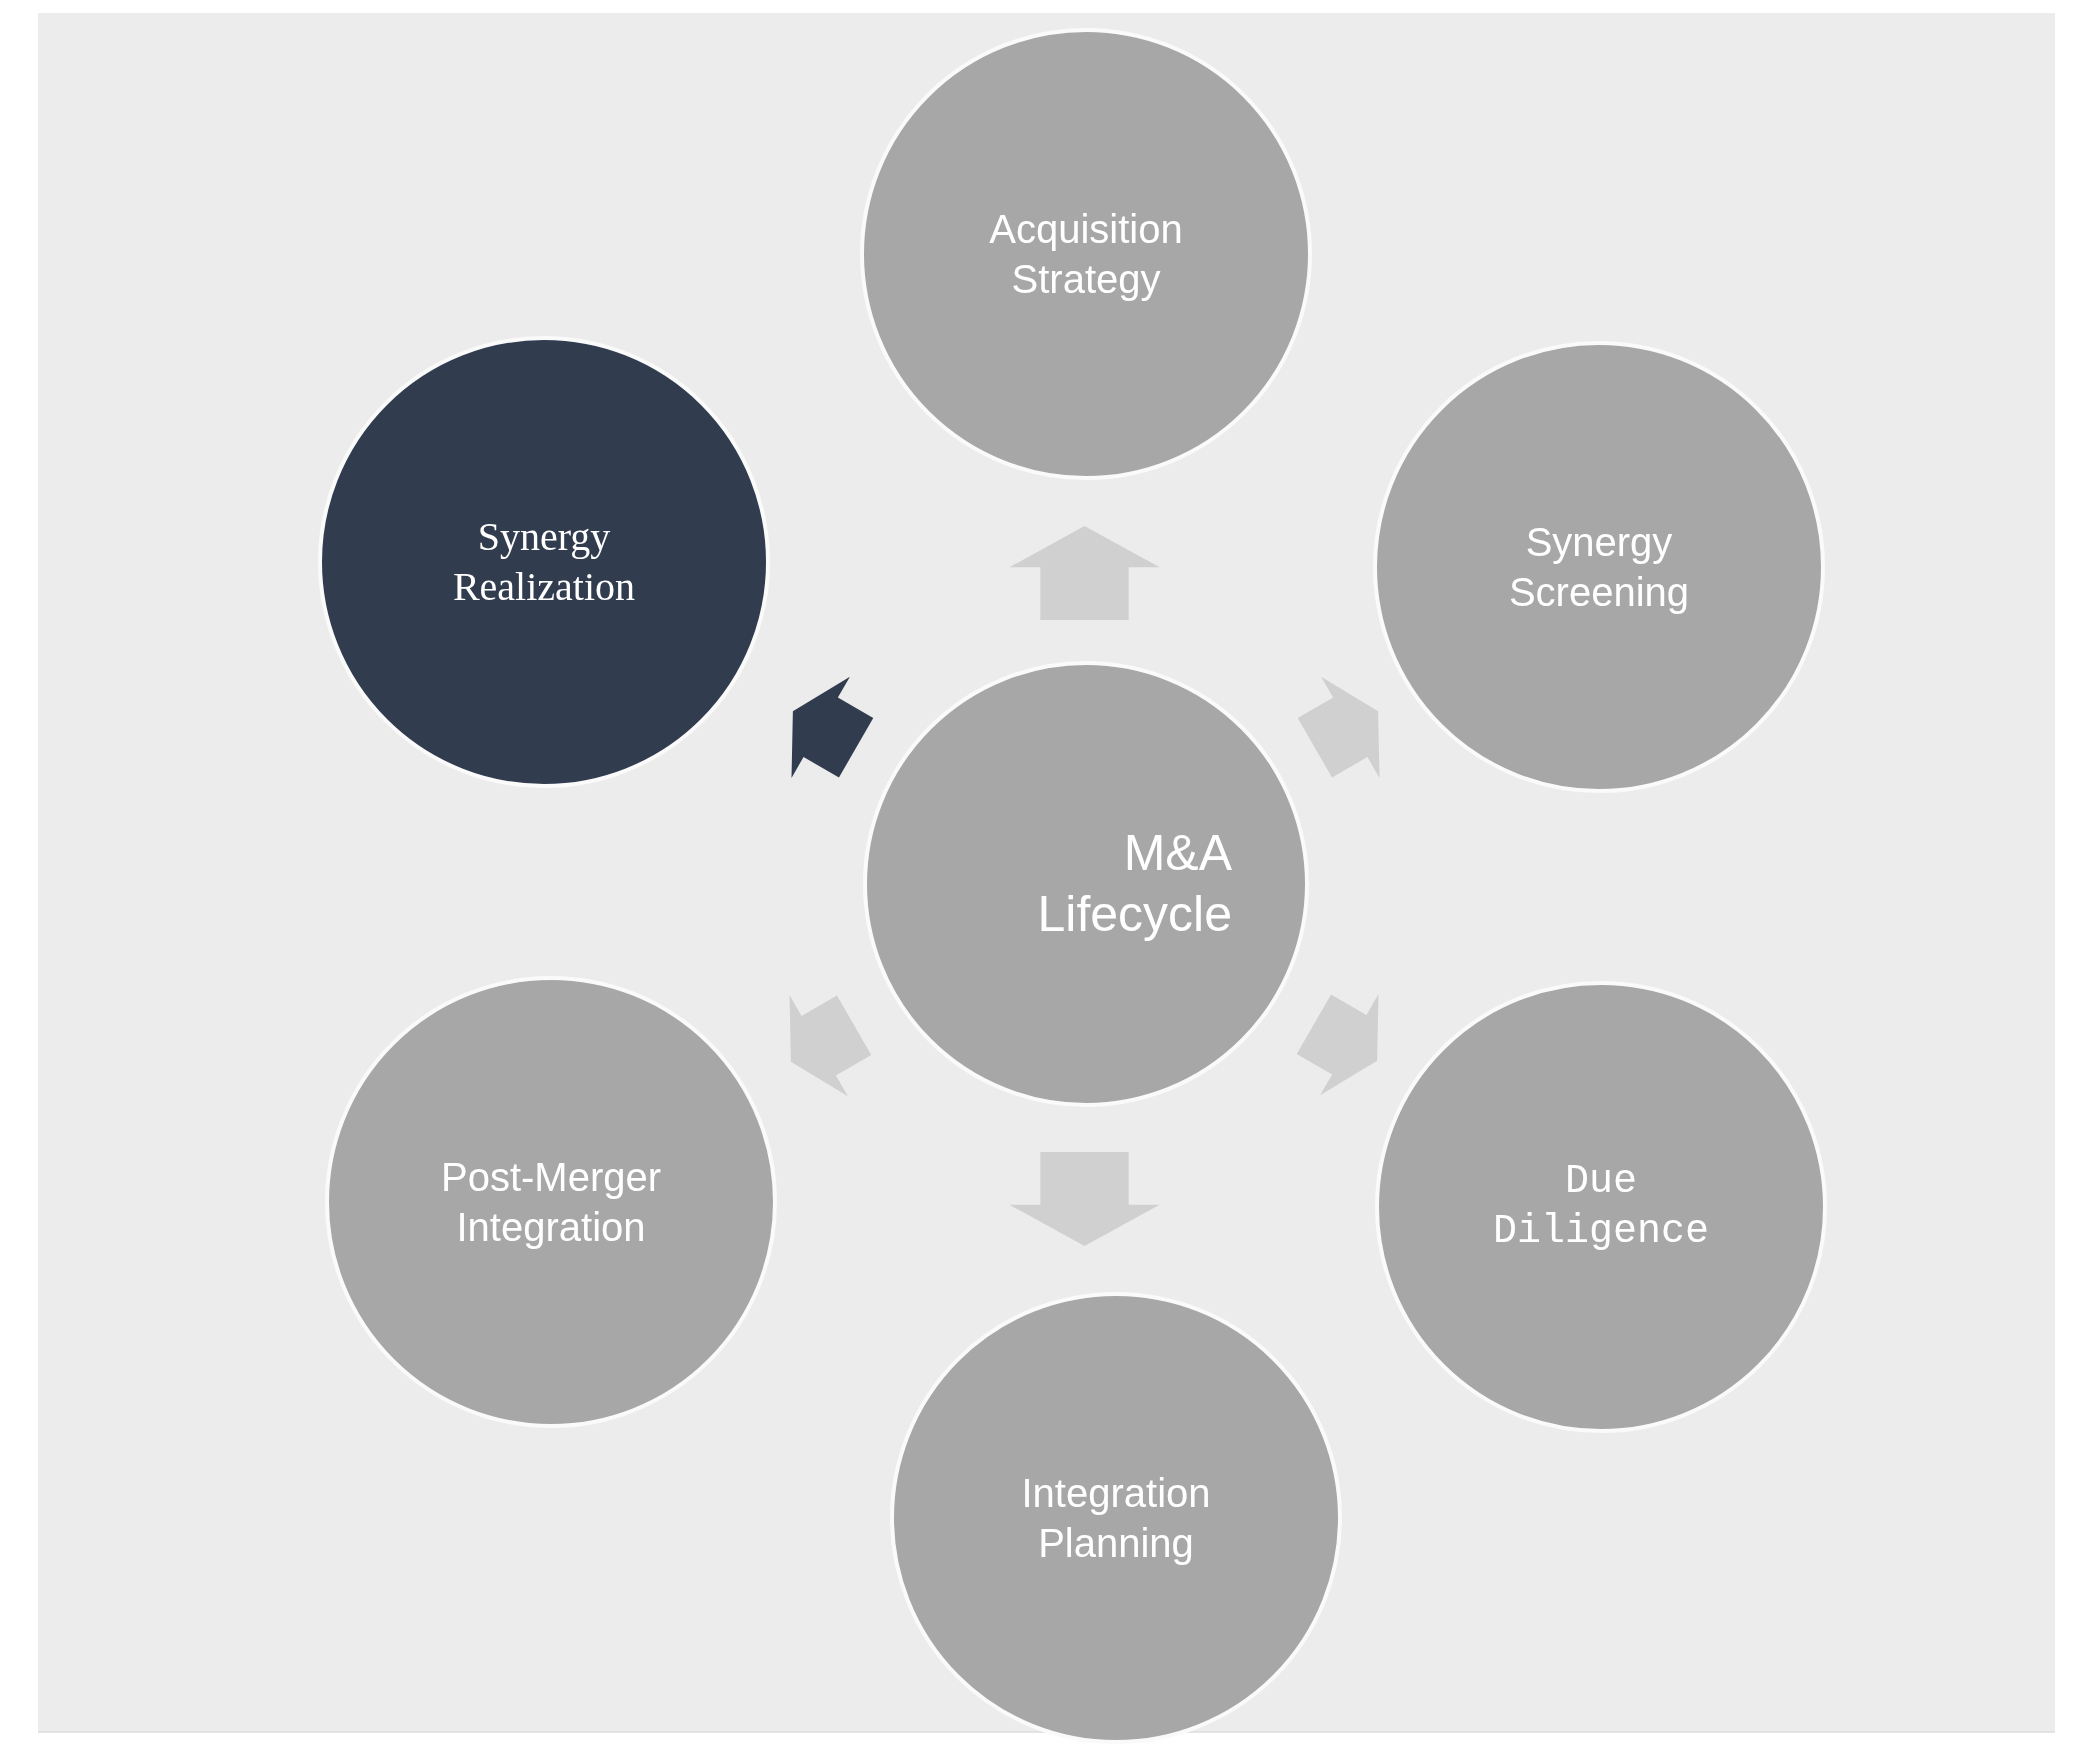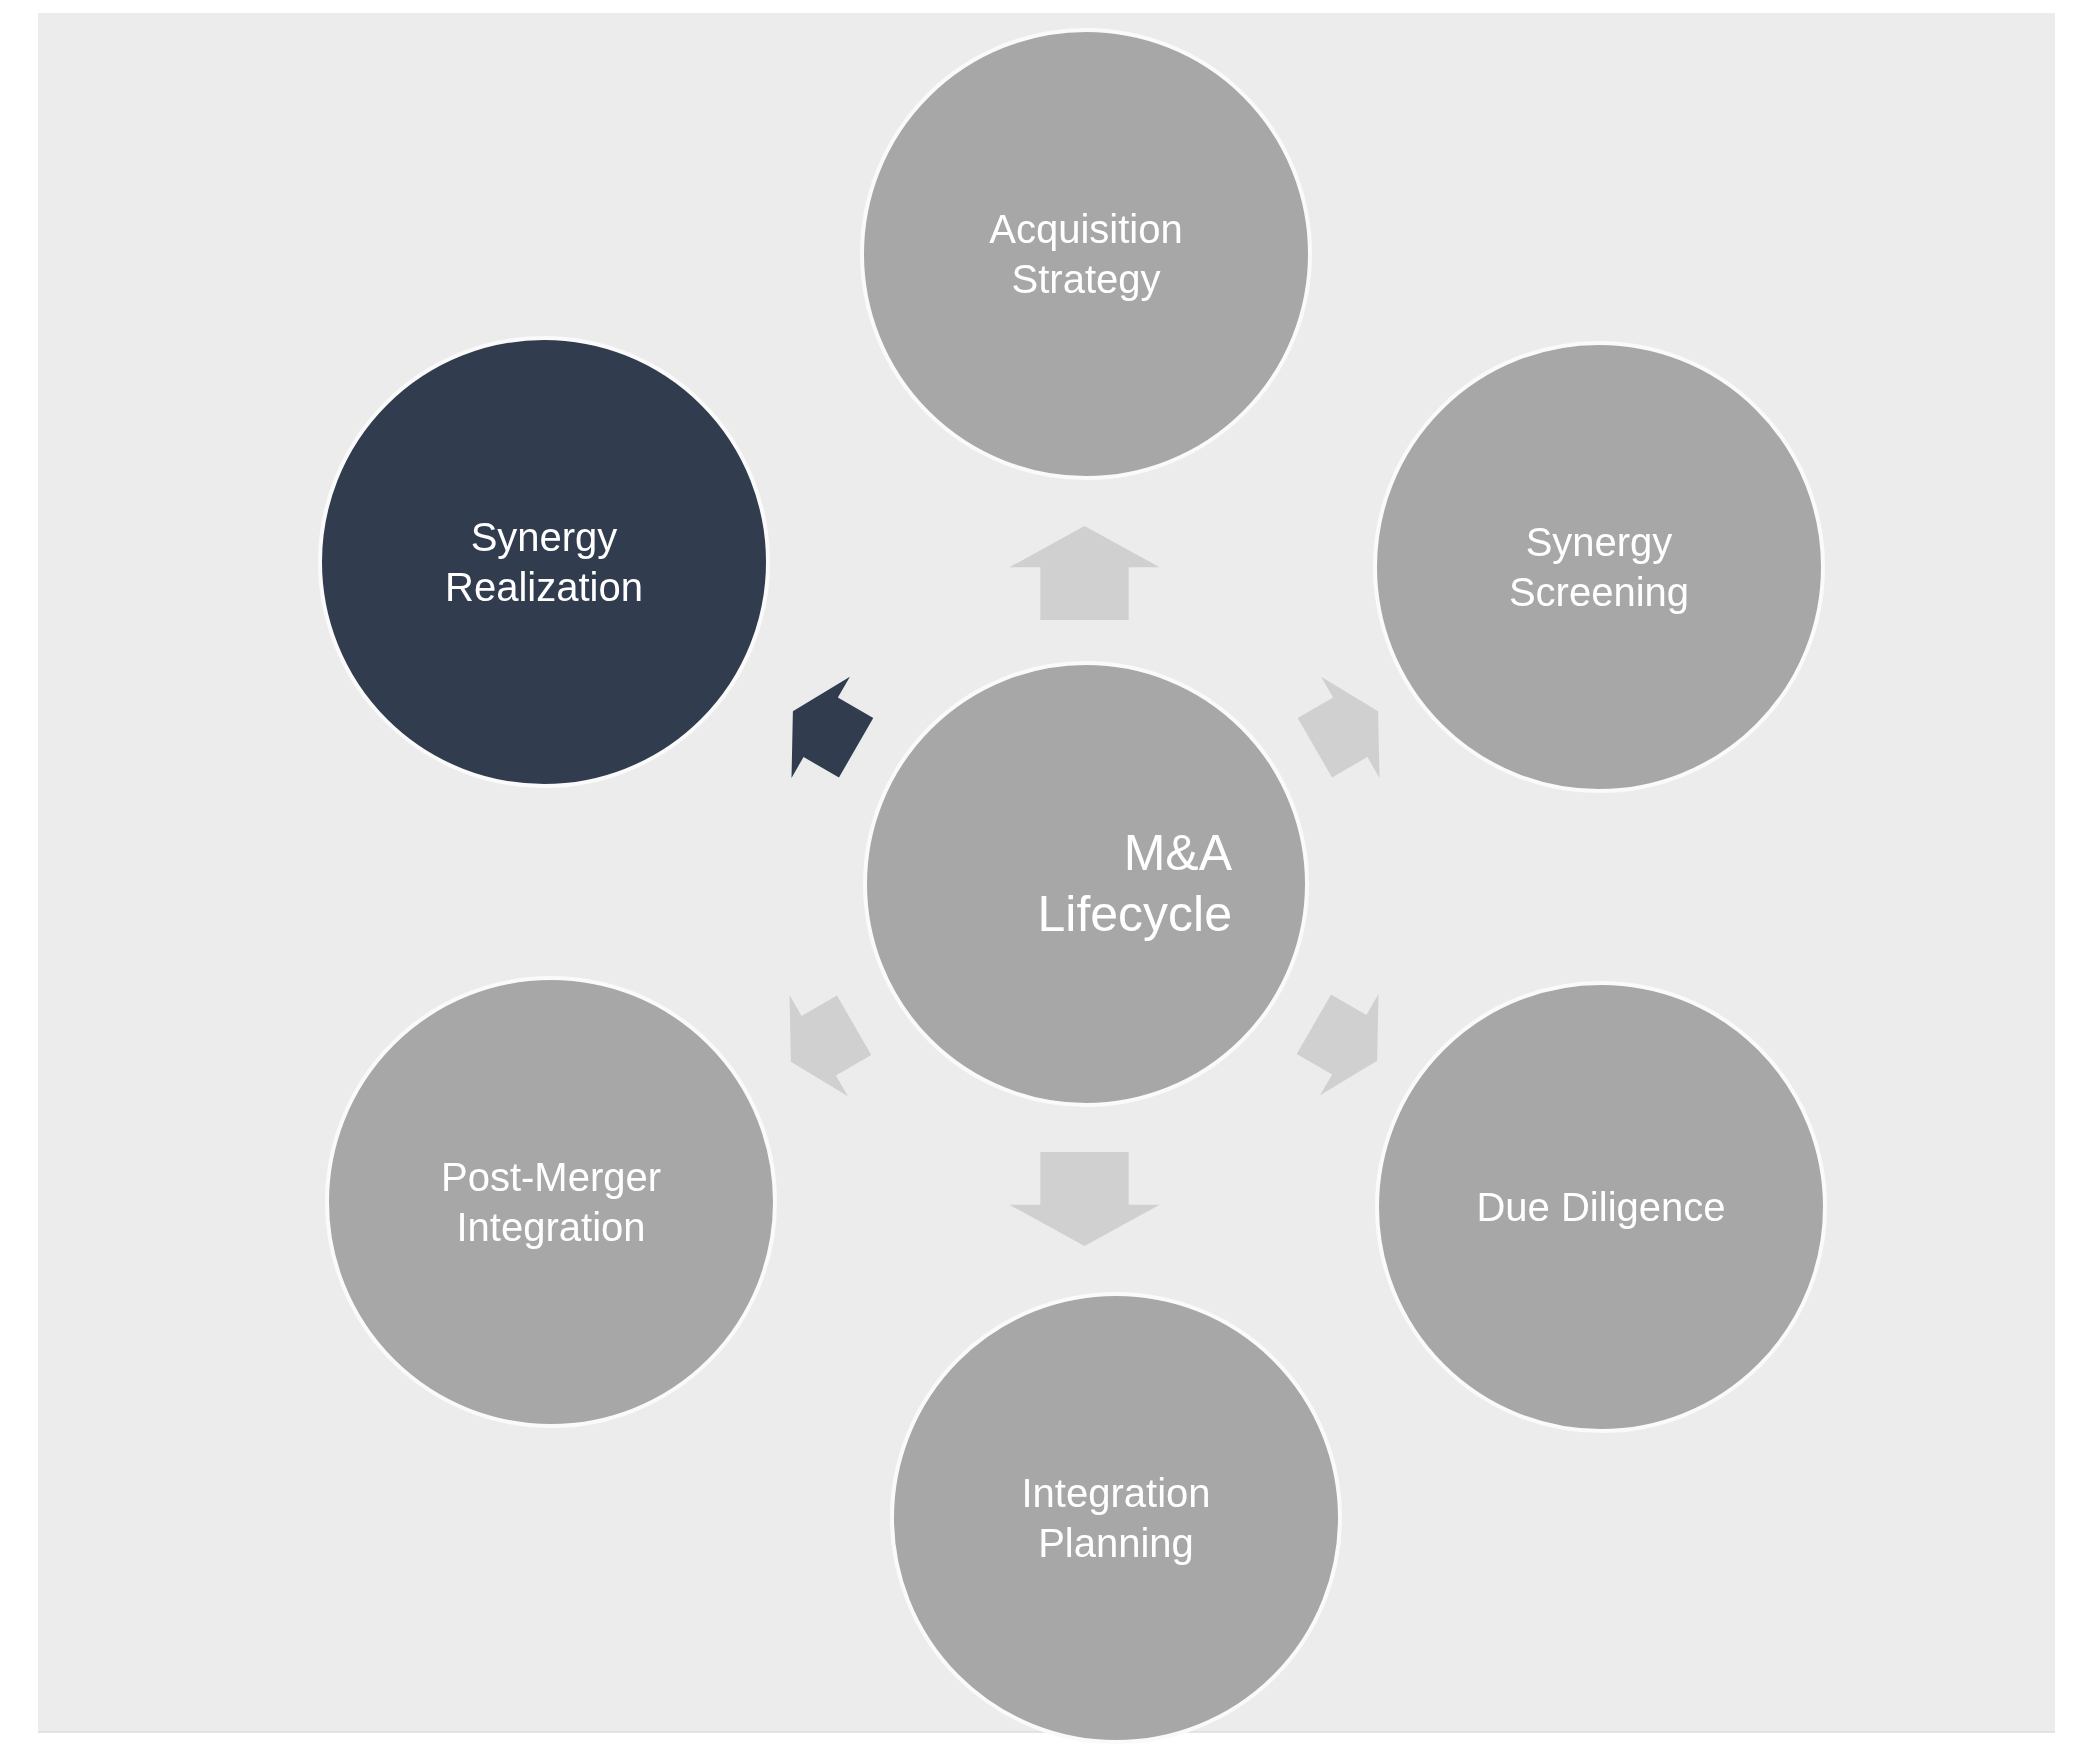--- a/index.html
+++ b/index.html
@@ -38,38 +38,38 @@
     text-align:center;
     color:var(--node-text);
   }
   .node .node-label {
     display:block;
     width:311px;
     font-size:40px;
     line-height:1.25;
     font-weight:400;
   }
-  .node.highlight { background:var(--highlight-fill); }
+  .node.highlight { background:var(--highlight-fill);font-family:Liberation Serif, serif; }
   .node.center-node {
     width:446px; height:446px;
     left:825px; top:648px;
   }
   .node.center-node .node-label {
     width:292px;
     font-size:50px;
     line-height:1.22;
     text-align:right;
   }
   .node.pos-top          { left:822px;  top:15px;   }
   .node.pos-top-right    { left:1335px; top:328px;  }
   .node.pos-bottom-right { left:1337px; top:968px; }
   .node.pos-bottom       { left:852px;  top:1279px; }
   .node.pos-bottom-left  { left:287px;  top:963px; }
   .node.pos-top-left     { left:280px;  top:323px;  }
-  .node.pos-bottom-right .node-label { width:264px; }
+  .node.pos-bottom-right .node-label { width:264px;font-family:Liberation Mono, monospace; }
   .node.pos-bottom-left  .node-label { width:235px; }
   .arrow { position:absolute; overflow:visible; }
   .arrow polygon { fill:var(--arrow-fill); }
   .arrow.dark polygon { fill:var(--highlight-arrow-fill); }
   .arrow-n  { left:971px; top:513px;  width:151px; height:94px; }
   .arrow-s  { left:971px; top:1139px; width:151px; height:94px; transform:rotate(180deg); }
   .arrow-ne { left:1250px; top:680px;  width:117px; height:73px;  transform:rotate(60deg); }
   .arrow-se { left:1249px; top:993px; width:117px; height:73px;  transform:rotate(120deg); }
   .arrow-sw { left:726px;  top:994px; width:117px; height:73px;  transform:rotate(240deg); }
   .arrow-nw { left:728px;  top:680px;  width:117px; height:73px;  transform:rotate(300deg); }

